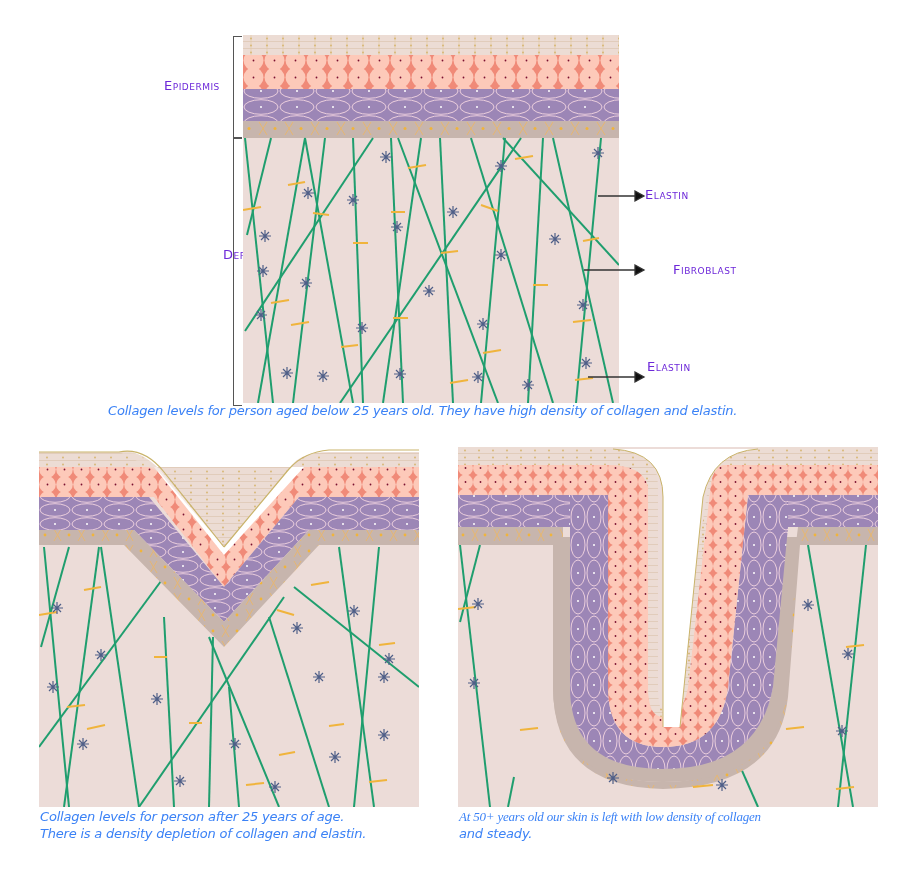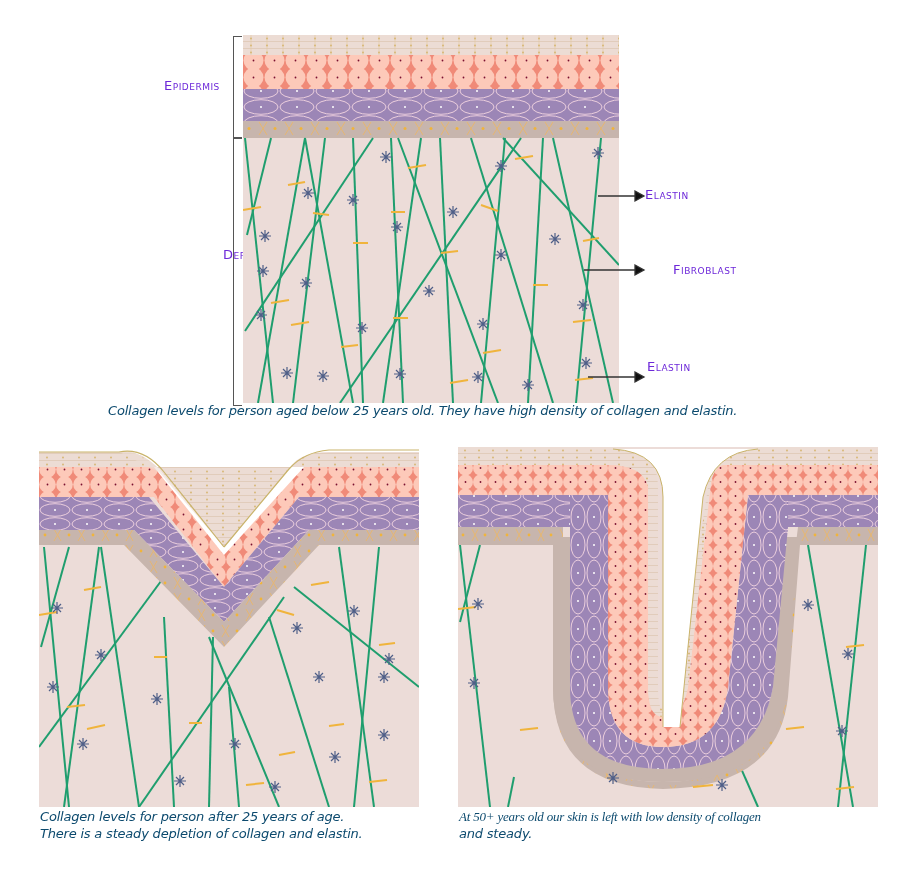--- a/index.html
+++ b/index.html
@@ -1,19 +1,19 @@
 <!DOCTYPE html>
 <html><head>
 <meta charset="utf-8">
 <style>
   html,body{margin:0;padding:0;background:#fff;}
   body{width:924px;height:886px;position:relative;overflow:hidden;font-family:"Liberation Sans",sans-serif;}
   .abs{position:absolute;}
   .label-sc{font-family:"DejaVu Sans",sans-serif;font-size:13px;color:#6d28d9;font-variant:small-caps;letter-spacing:0.5px;}
-  .caption{font-family:"DejaVu Sans",sans-serif;font-style:italic;font-size:13px;color:#0c4a6e;line-height:17px;letter-spacing:-0.2px;}
+  .caption{font-family:"DejaVu Sans",sans-serif;font-style:italic;font-size:13px;color:#3b82f6;line-height:17px;letter-spacing:-0.2px;}
   svg{display:block;}
 </style>
 </head>
 <body>
 
 <div class="abs" style="left:233px;top:36px;width:8px;height:100px;border-left:1px solid #555;border-top:1px solid #555;border-bottom:1px solid #555;"></div>
 <div class="abs" style="left:233px;top:138px;width:8px;height:266px;border-left:1px solid #555;border-top:1px solid #555;border-bottom:1px solid #555;"></div>
 <div class="abs label-sc" style="left:164px;top:78px;">Epidermis</div>
 <div class="abs label-sc" style="left:180px;top:247px;margin-left:43px;">Dermis</div>
 
@@ -281,21 +281,21 @@
       </g>
     <g transform="translate(296,310)">
         <path d="M-6 0H6M0-6V6M-4-4L4 4M-4 4L4-4"></path>
       </g>
     <g transform="translate(350,212)">
         <path d="M-6 0H6M0-6V6M-4-4L4 4M-4 4L4-4"></path>
       </g>
   </g>
 </svg>
 <div class="abs caption" style="left:40px;top:808px;text-align:right;">Collagen levels for person after 25 years of age.</div>
-<div class="abs caption" style="left:40px;top:825px;">There is a steady depletion of collagen and elastin.</div>
+<div class="abs caption" style="left:40px;top:825px;">There is a density depletion of collagen and elastin.</div>
 
 <svg class="abs" style="left:458px;top:447px;" width="420" height="360" viewBox="0 0 420 360">
   <defs>
     <pattern id="pCorn3" width="14" height="7" patternUnits="userSpaceOnUse">
       <rect width="14" height="7" fill="#ecdcd4"></rect>
       <line x1="0" y1="6.5" x2="14" y2="6.5" stroke="#dcc5b0" stroke-width="0.7"></line>
       <circle cx="7" cy="3.5" r="0.9" fill="#d6b56e"></circle>
     </pattern>
     <pattern id="pGran3" width="15" height="14" patternUnits="userSpaceOnUse">
       <rect width="15" height="14" fill="#f08a78"></rect>

